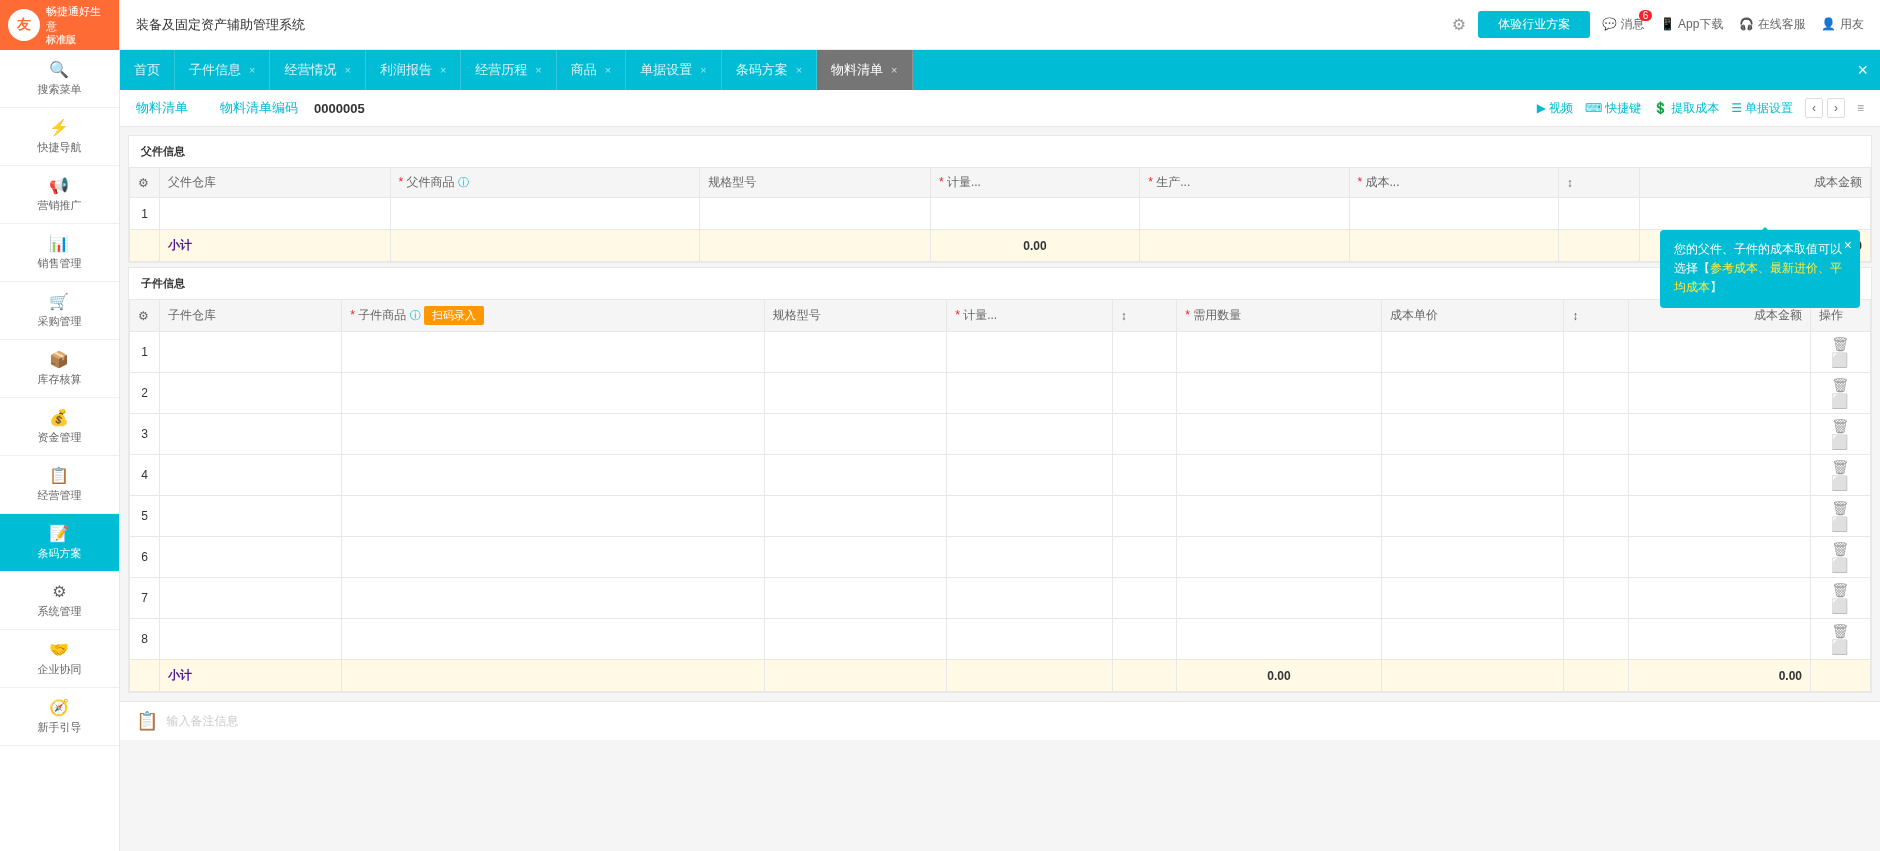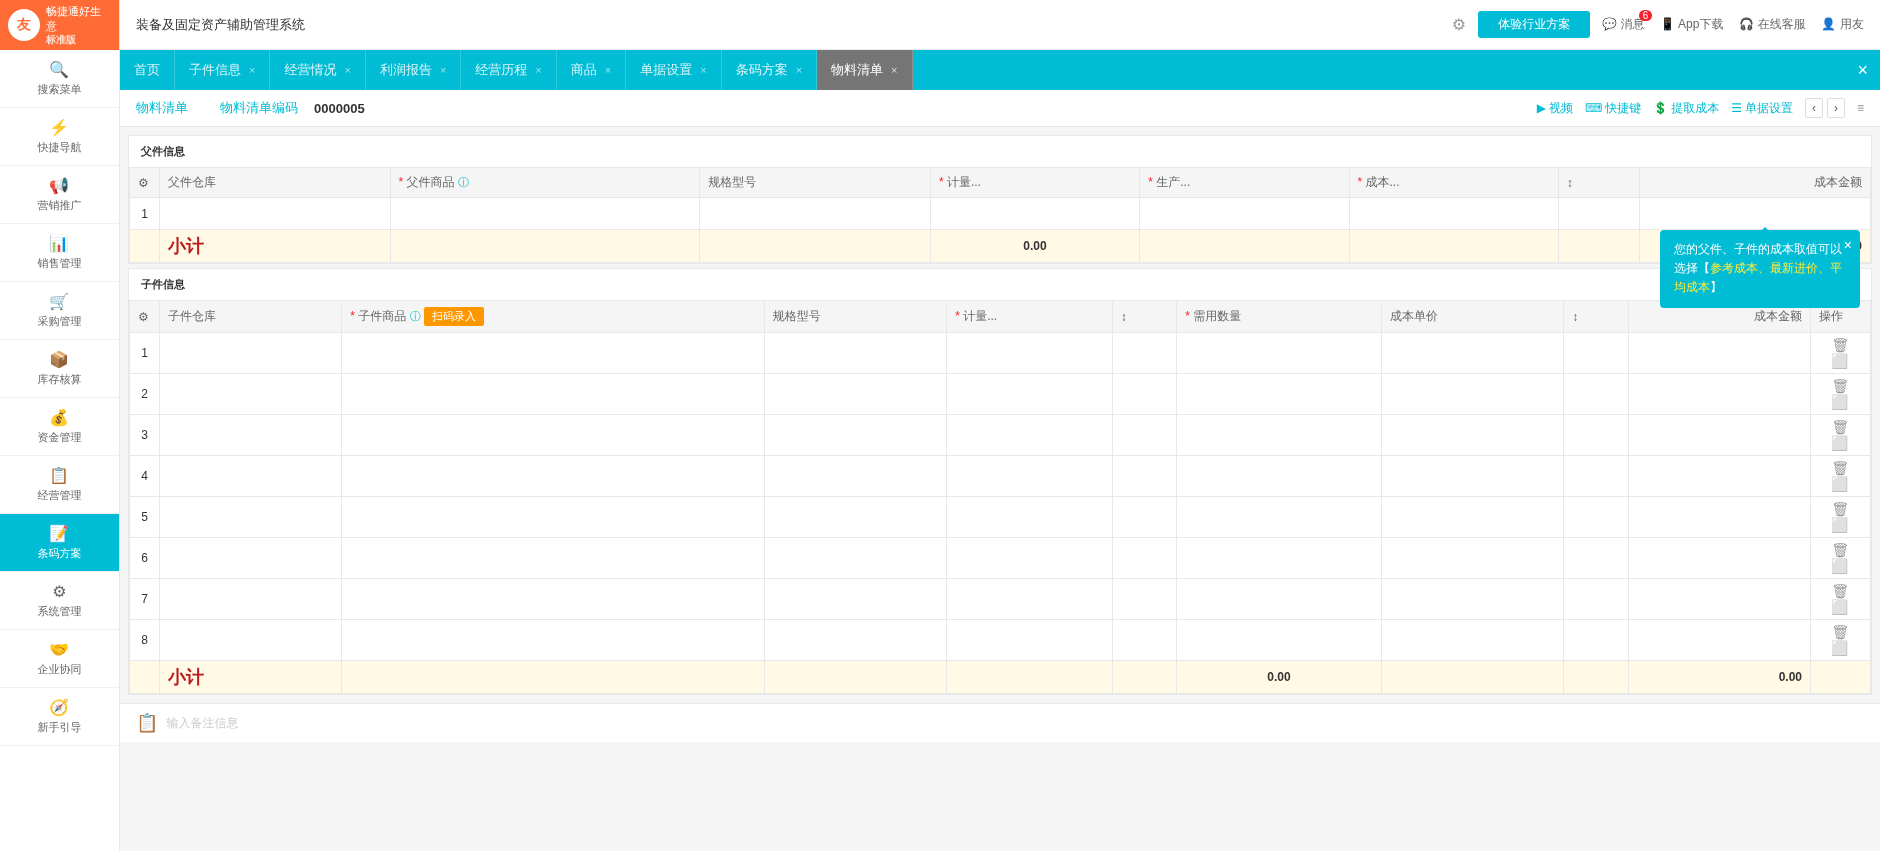--- a/index.html
+++ b/index.html
@@ -146,21 +146,21 @@
       font-weight: normal;
       white-space: nowrap;
     }
     .data-table td {
       border: 1px solid #e8e8e8;
       padding: 4px 8px;
       height: 32px;
       color: #333;
     }
     .subtotal-row td { background: #fff9e6; font-weight: bold; color: #333; }
-    .subtotal-label { color: #b91c1c; font-size: 18px; }
+    .subtotal-label { color: #4c1d95; font-size: 12px; }
     .row-num { color: #999; text-align: center; width: 30px; }
     .gear-col { text-align: center; color: #999; width: 30px; }
     .action-col { width: 60px; text-align: center; }
     .action-icon { cursor: pointer; color: #999; margin: 0 3px; font-size: 14px; }
     .scan-btn {
       background: #ff9800;
       color: #fff;
       border: none;
       padding: 2px 8px;
       border-radius: 2px;

